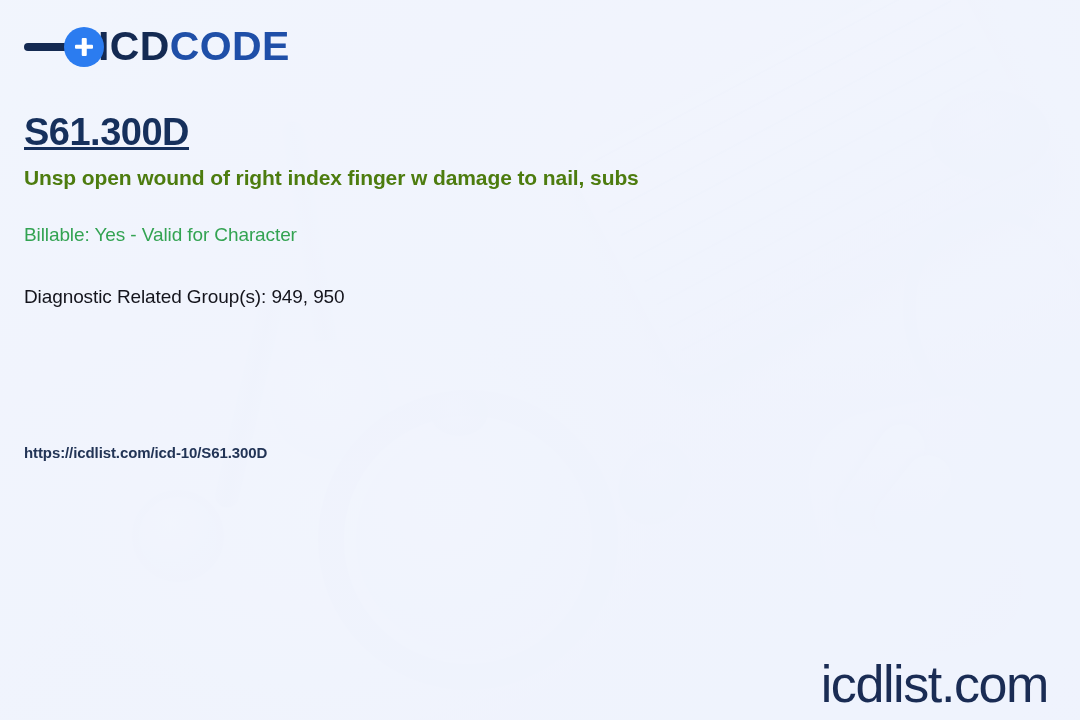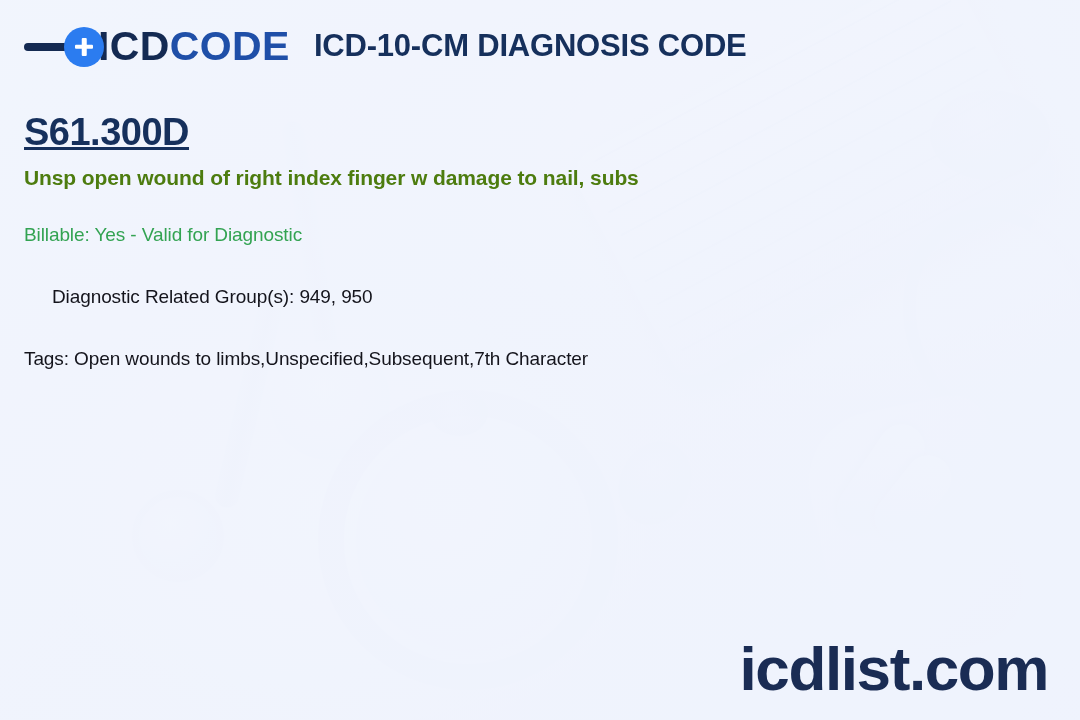--- a/index.html
+++ b/index.html
@@ -310,21 +310,20 @@
 
   .drg {
     position: absolute;
     left: 24px;
     top: 286px;
     font-size: 19px;
     font-weight: 400;
     color: #14141c;
     letter-spacing: -0.1px;
     white-space: nowrap;
-    margin-left: 28px;
   }
 
   .tags {
     position: absolute;
     left: 24px;
     top: 348px;
     font-size: 19px;
     font-weight: 400;
     color: #14141c;
     letter-spacing: -0.1px;
@@ -338,23 +337,23 @@
     font-size: 15px;
     font-weight: 700;
     color: #223456;
     letter-spacing: -0.1px;
     white-space: nowrap;
   }
 
   .brand {
     position: absolute;
     right: 32px;
-    bottom: 20px;
-    font-size: 62px;
-    font-weight: 700;
+    bottom: 10px;
+    font-size: 52px;
+    font-weight: 400;
     color: #1a2c54;
     letter-spacing: -1.4px;
     line-height: 1;
     white-space: nowrap;
   }
 </style>
 </head>
 <body>
 
 <div class="card">
@@ -385,30 +384,29 @@
 
       <div class="logo">
         <span class="logo-dash"></span>
         <span class="logo-circle">
           <span class="plus-h"></span>
           <span class="plus-v"></span>
         </span>
         <span class="logo-word"><span class="logo-icd">ICD</span><span class="logo-list">CODE</span></span>
       </div>
 
-      <div class="header-title">ICD-10-CM DIAGNOSIS CODE</div>
     </div>
 
     <div class="code">S61.300D</div>
 
     <div class="description">Unsp open wound of right index finger w damage to nail, subs</div>
 
-    <div class="billable">Billable: Yes - Valid for Diagnostic</div>
+    <div class="billable">Billable: Yes - Valid for Character</div>
 
     <div class="drg">Diagnostic Related Group(s): 949, 950</div>
 
-    <div class="tags">Tags: Open wounds to limbs,Unspecified,Subsequent,7th Character</div>
-
+
+    <div class="url">https://icdlist.com/icd-10/S61.300D</div>
 
     <div class="brand">icdlist.com</div>
 
   </div>
 </div>
 
 </body></html>

